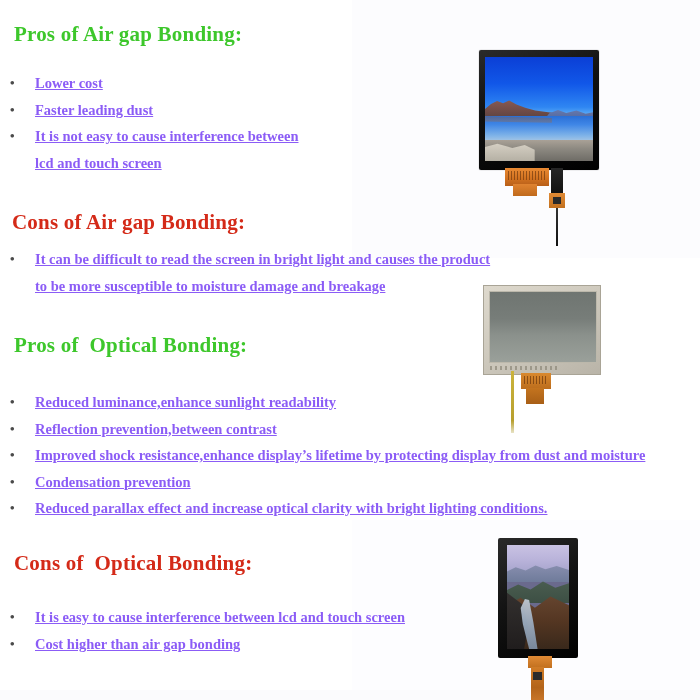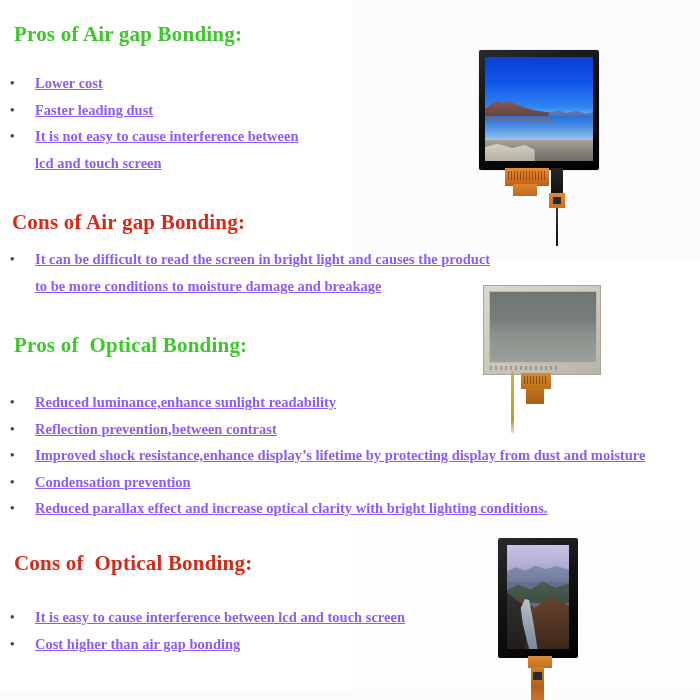--- a/index.html
+++ b/index.html
@@ -320,21 +320,21 @@
     <ul class="bullets" style="left:0px; top:70px;">
       <li>Lower cost</li>
       <li>Faster leading dust</li>
       <li>It is not easy to cause interference between</li>
       <li class="cont">lcd and touch screen</li>
     </ul>
 
     <h2 class="heading red" style="left:12px; top:198px;margin-top:12px;">Cons of Air gap Bonding:</h2>
     <ul class="bullets" style="left:0px; top:246px;">
       <li>It can be difficult to read the screen in bright light and causes the product</li>
-      <li class="cont">to be more conditions to moisture damage and breakage</li>
+      <li class="cont">to be more susceptible to moisture damage and breakage</li>
     </ul>
 
     <h2 class="heading green" style="left:14px; top:333px;text-align:center;">Pros of  Optical Bonding:</h2>
     <ul class="bullets" style="left:0px; top:389px;">
       <li>Reduced luminance,enhance sunlight readability</li>
       <li>Reflection prevention,between contrast</li>
       <li>Improved shock resistance,enhance display’s lifetime by protecting display from dust and moisture</li>
       <li>Condensation prevention</li>
       <li>Reduced parallax effect and increase optical clarity with bright lighting conditions.</li>
     </ul>

